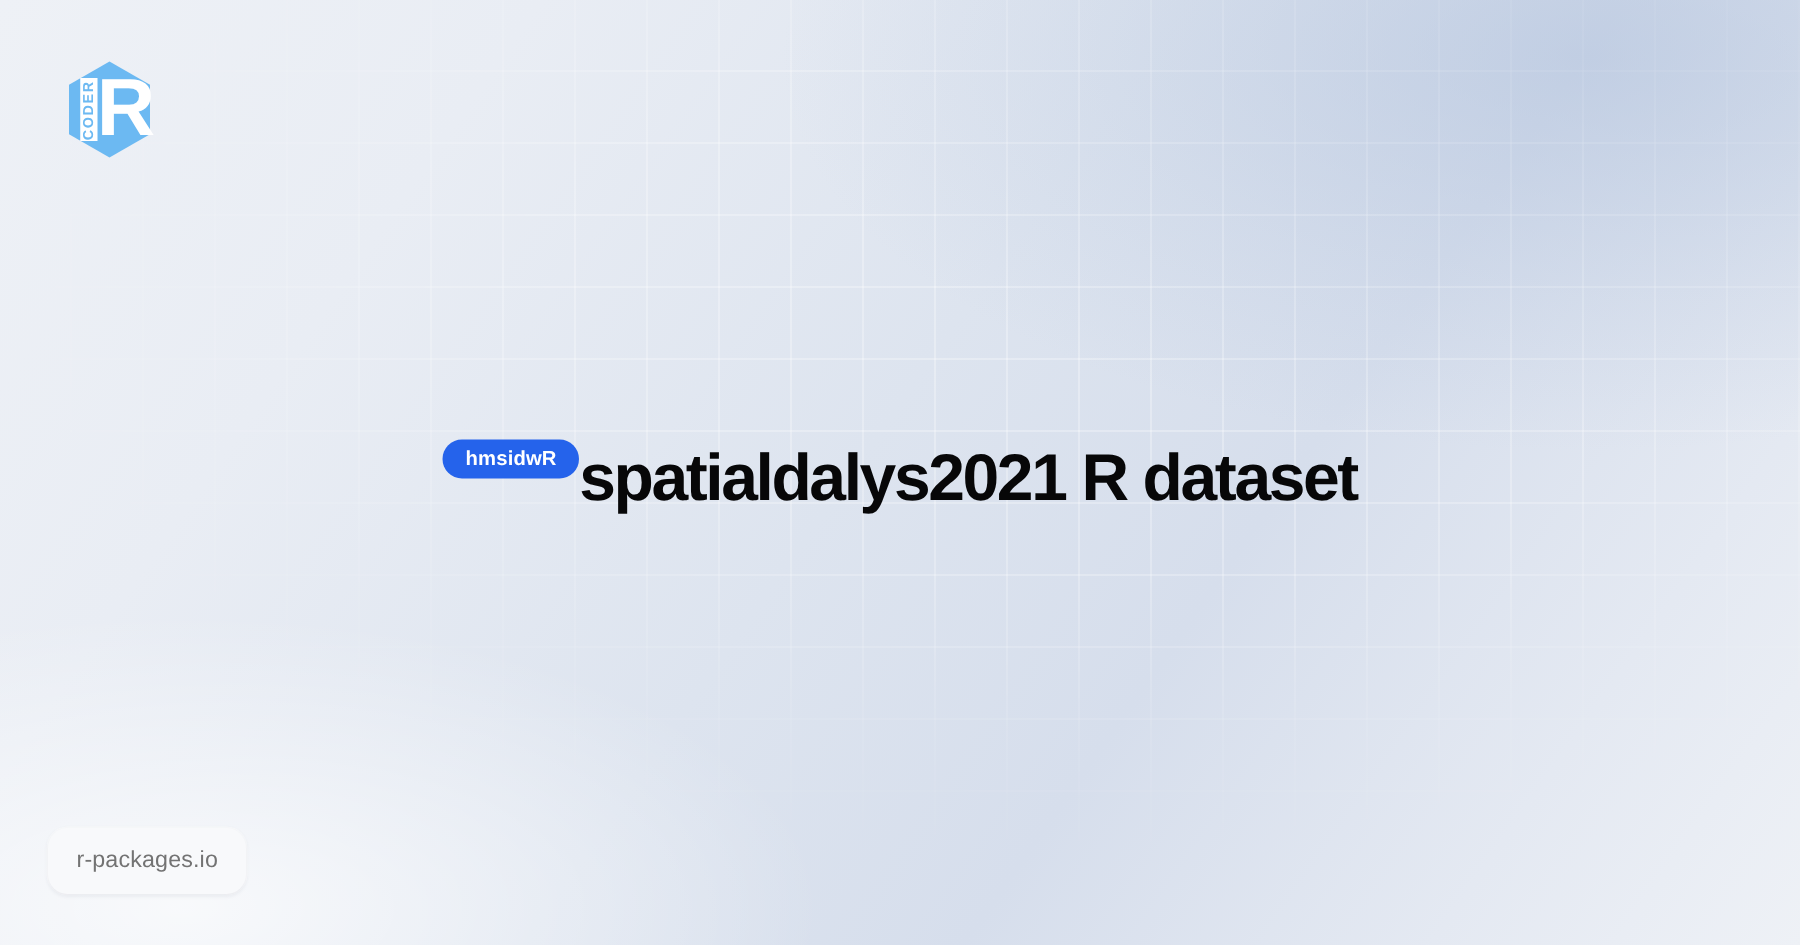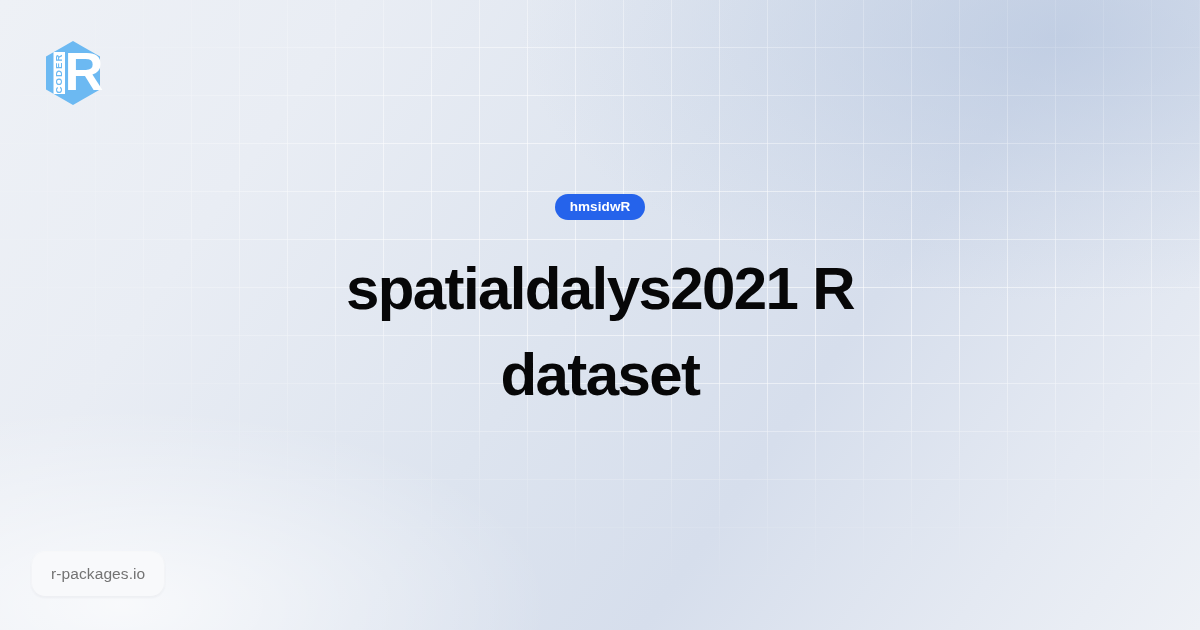--- a/index.html
+++ b/index.html
@@ -58,21 +58,21 @@
     width:70px; height:70px;
   }
   .logo svg { display:block; width:70px; height:70px; }
 
   
   .content {
     position:absolute;
     left:0; right:0;
     top:0; bottom:0;
     display:flex;
-    flex-direction:column;
+    flex-direction:row;
     align-items:center;
     justify-content:center;
     padding-bottom:18px;
   }
 
   .pkg-badge {
     display:inline-flex;
     align-items:center;
     justify-content:center;
     height:26px;
@@ -84,21 +84,21 @@
     font-weight:700;
     letter-spacing:0.1px;
     line-height:1;
     white-space:nowrap;
   }
 
   .title {
     margin-top:26px;
     max-width:640px;
     text-align:center;
-    font-size:60px;
+    font-size:44px;
     line-height:1.44;
     font-weight:700;
     letter-spacing:-1.6px;
     color:#070708;
     word-wrap:break-word;
   }
 
   .subtitle {
     margin-top:30px;
     max-width:404px;

